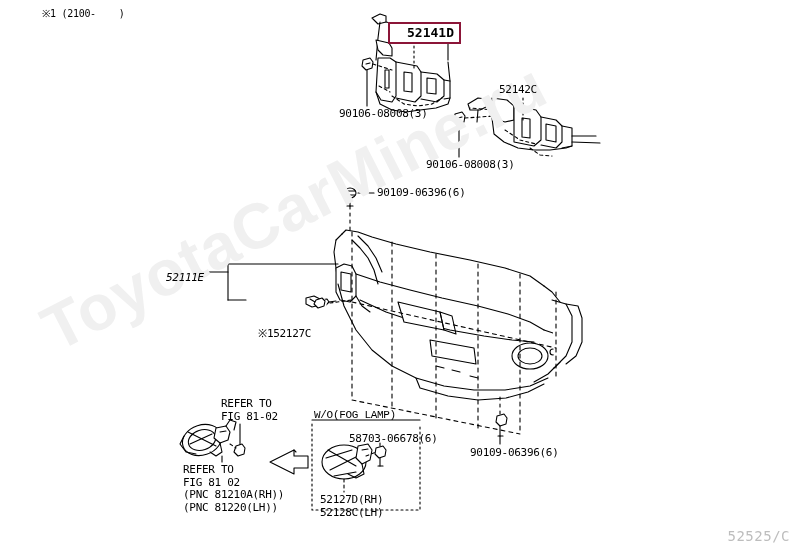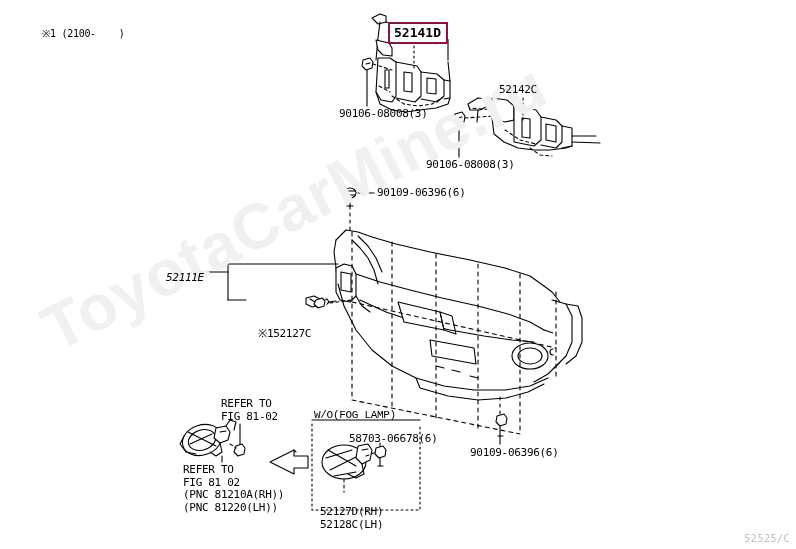--- a/index.html
+++ b/index.html
@@ -60,34 +60,34 @@
   .lbl.small {
     font-size: 10px;
     line-height: 11.5px;
   }
   
   .highlight-box {
     position: absolute;
     z-index: 7;
     border: 2px solid #8B1538;
     background: #ffffff;
-    padding: 1px 5px 2px 4px;
+    padding: 1px 5px 2px 17px;
     font-family: "DejaVu Sans Mono", "Liberation Mono", monospace;
     font-size: 13px;
     font-weight: 700;
     color: #000000;
     letter-spacing: 0px;
     line-height: 15px;
   }
   .corner-id {
     position: absolute;
     right: 6px;
     bottom: 5px;
     font-family: "DejaVu Sans Mono", "Liberation Mono", monospace;
-    font-size: 10px;
+    font-size: 14px;
     color: #bdbdbd;
     letter-spacing: 0.5px;
     z-index: 6;
   }
 </style>
 </head>
 <body>
 
 <div id="page">
 
@@ -281,21 +281,21 @@
         <path d="M376 448 L383 446 L386 450 L385 456 L379 458 L375 454 Z" fill="#ffffff"></path>
         <path d="M380 458 L380 466"></path>
         <path d="M378 466 L383 466"></path>
         <path d="M380 446 L380 440" stroke-dasharray="3 3"></path>
       </g>
       <path d="M366 456 L376 452" stroke-dasharray="3 3"></path>
 
     </g>
   </svg>
 
-  <div class="lbl small" style="left:42px; top:28px;">※1 (2100-    )</div>
+  <div class="lbl small" style="left:42px; top:8px;">※1 (2100-    )</div>
 
   <div class="highlight-box" style="left:388px; top:22px;">52141D</div>
 
   <div class="lbl" style="left:339px; top:108px;">90106-08008(3)</div>
 
   <div class="lbl" style="left:499px; top:84px;">52142C</div>
 
   <div class="lbl" style="left:426px; top:159px;">90106-08008(3)</div>
 
   <div class="lbl" style="left:377px; top:187px;">90109-06396(6)</div>
@@ -309,20 +309,20 @@
 
   <div class="lbl" style="left:183px; top:464px;">REFER TO
 FIG 81 02
 (PNC 81210A(RH))
 (PNC 81220(LH))</div>
 
   <div class="lbl" style="left:314px; top:409px;font-family:Liberation Mono, monospace;">W/O(FOG LAMP)</div>
 
   <div class="lbl" style="left:349px; top:433px;">58703-06678(6)</div>
 
-  <div class="lbl" style="left:320px; top:506px;">52127D(RH)
+  <div class="lbl" style="left:320px; top:494px;">52127D(RH)
 52128C(LH)</div>
 
   <div class="lbl" style="left:470px; top:447px;">90109-06396(6)</div>
 
   <div class="corner-id">52525/C</div>
 
 </div>
 
 </body></html>

